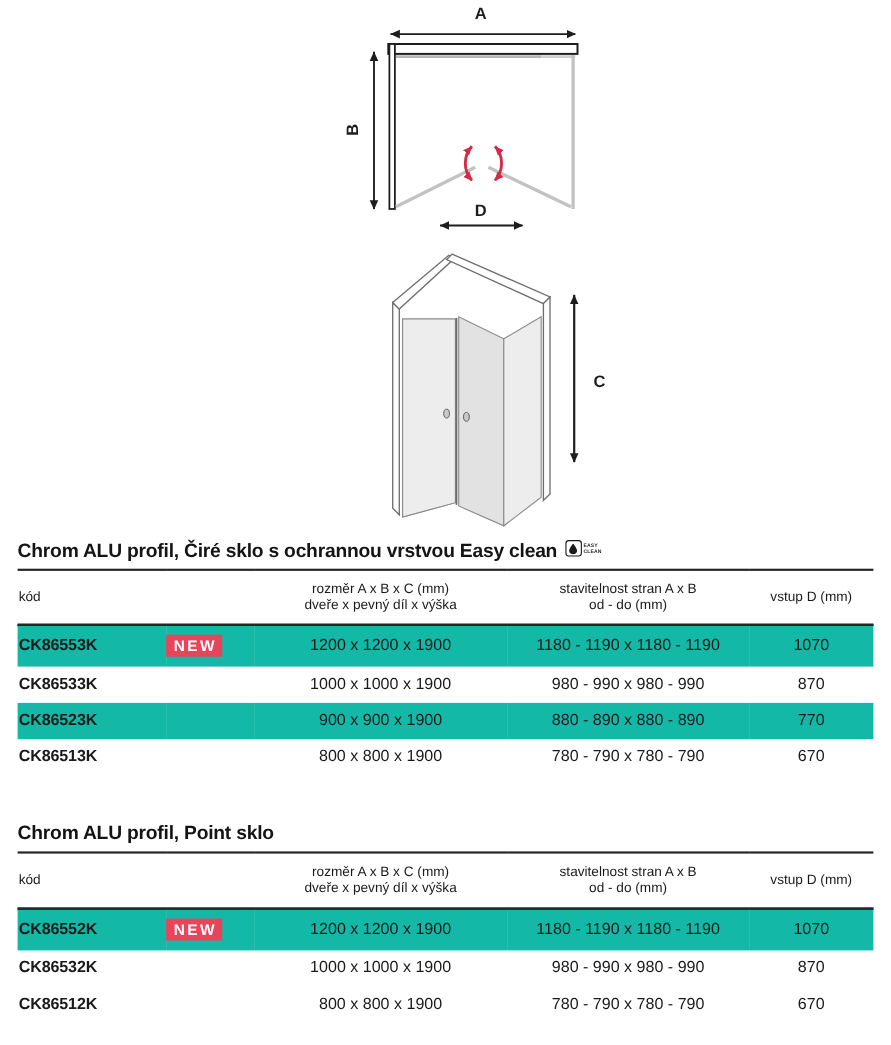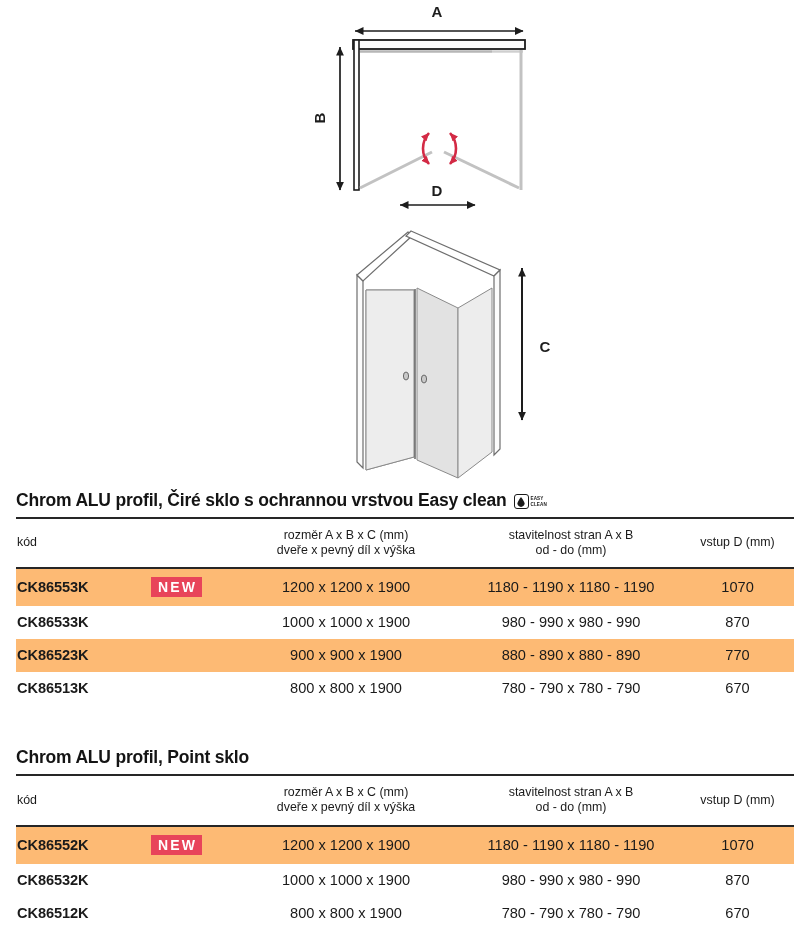--- a/index.html
+++ b/index.html
@@ -33,21 +33,21 @@
     padding: 0 16px;
     box-sizing: border-box;
     width: 810px;
   }
   .section-title {
     font-size: 17.5px;
     font-weight: bold;
     letter-spacing: -0.2px;
     color: #141414;
     display: flex;
-    align-items: center;
+    align-items: flex-start;
     gap: 7px;
     padding-bottom: 6px;
   }
 
   
   .easyclean {
     display: inline-flex;
     align-items: center;
     gap: 2px;
     transform: translateY(1px);
@@ -111,21 +111,21 @@
     color: #1a1a1a;
     white-space: nowrap;
   }
   table.spec tbody td.td-code {
     text-align: left;
     font-weight: bold;
     padding-left: 1px;
     letter-spacing: -0.1px;
   }
   table.spec tbody tr.shaded td {
-    background: #fdba74;
+    background: #14b8a6;
   }
   table.spec tbody td.td-new {
     text-align: left;
   }
 
   .new-badge {
     display: inline-block;
     background: #e8445a;
     color: #ffffff;
     font-size: 14px;

